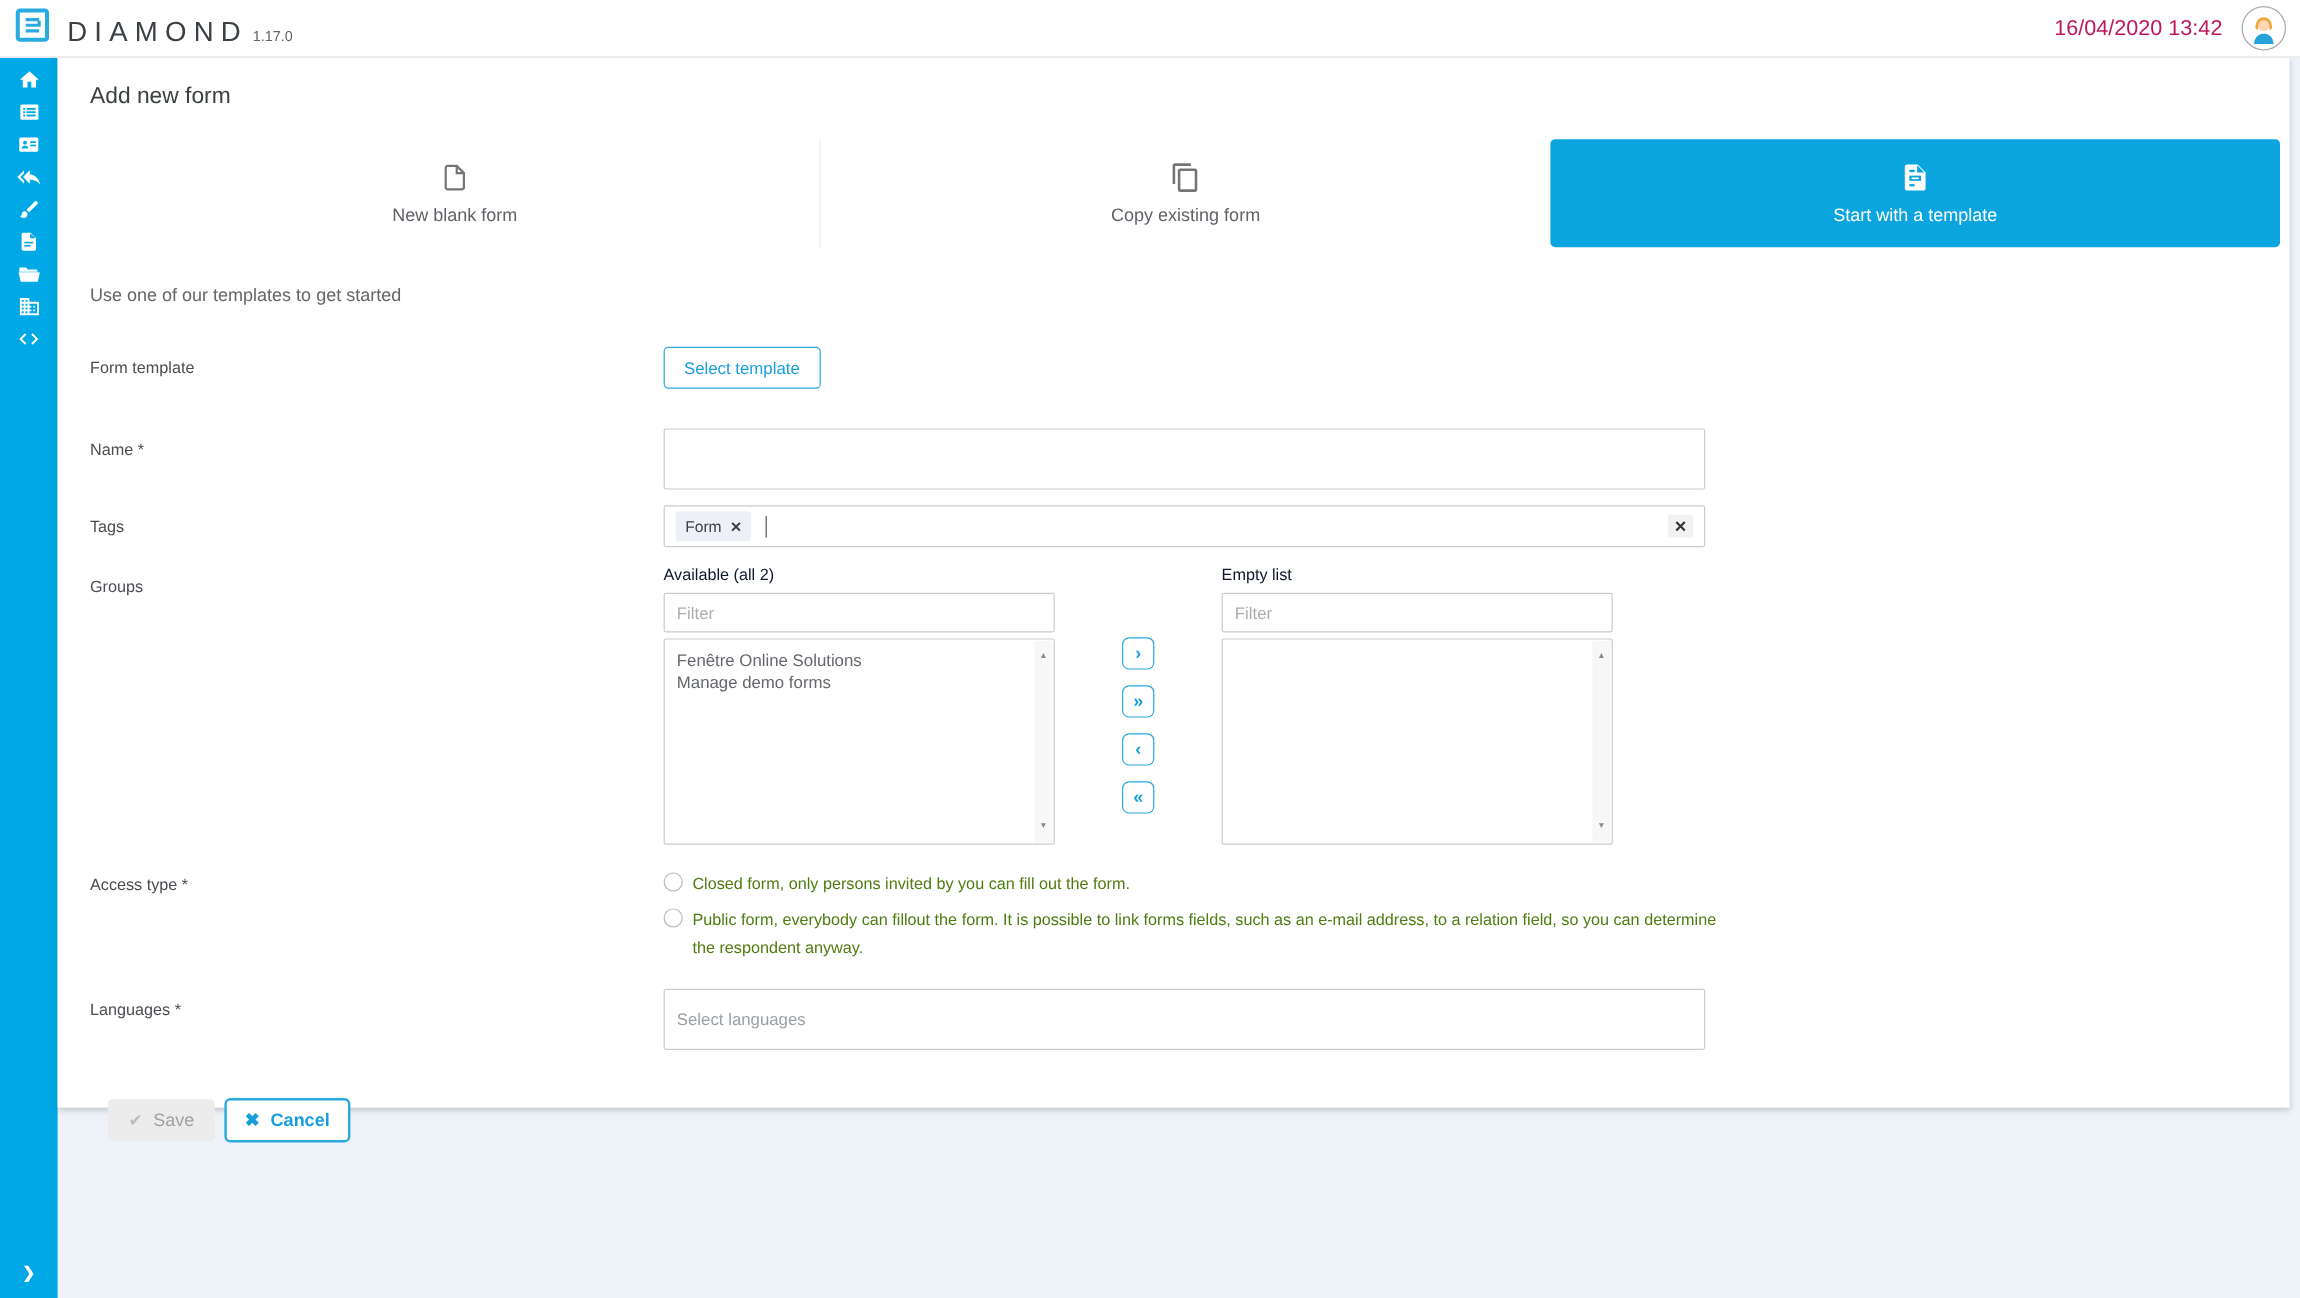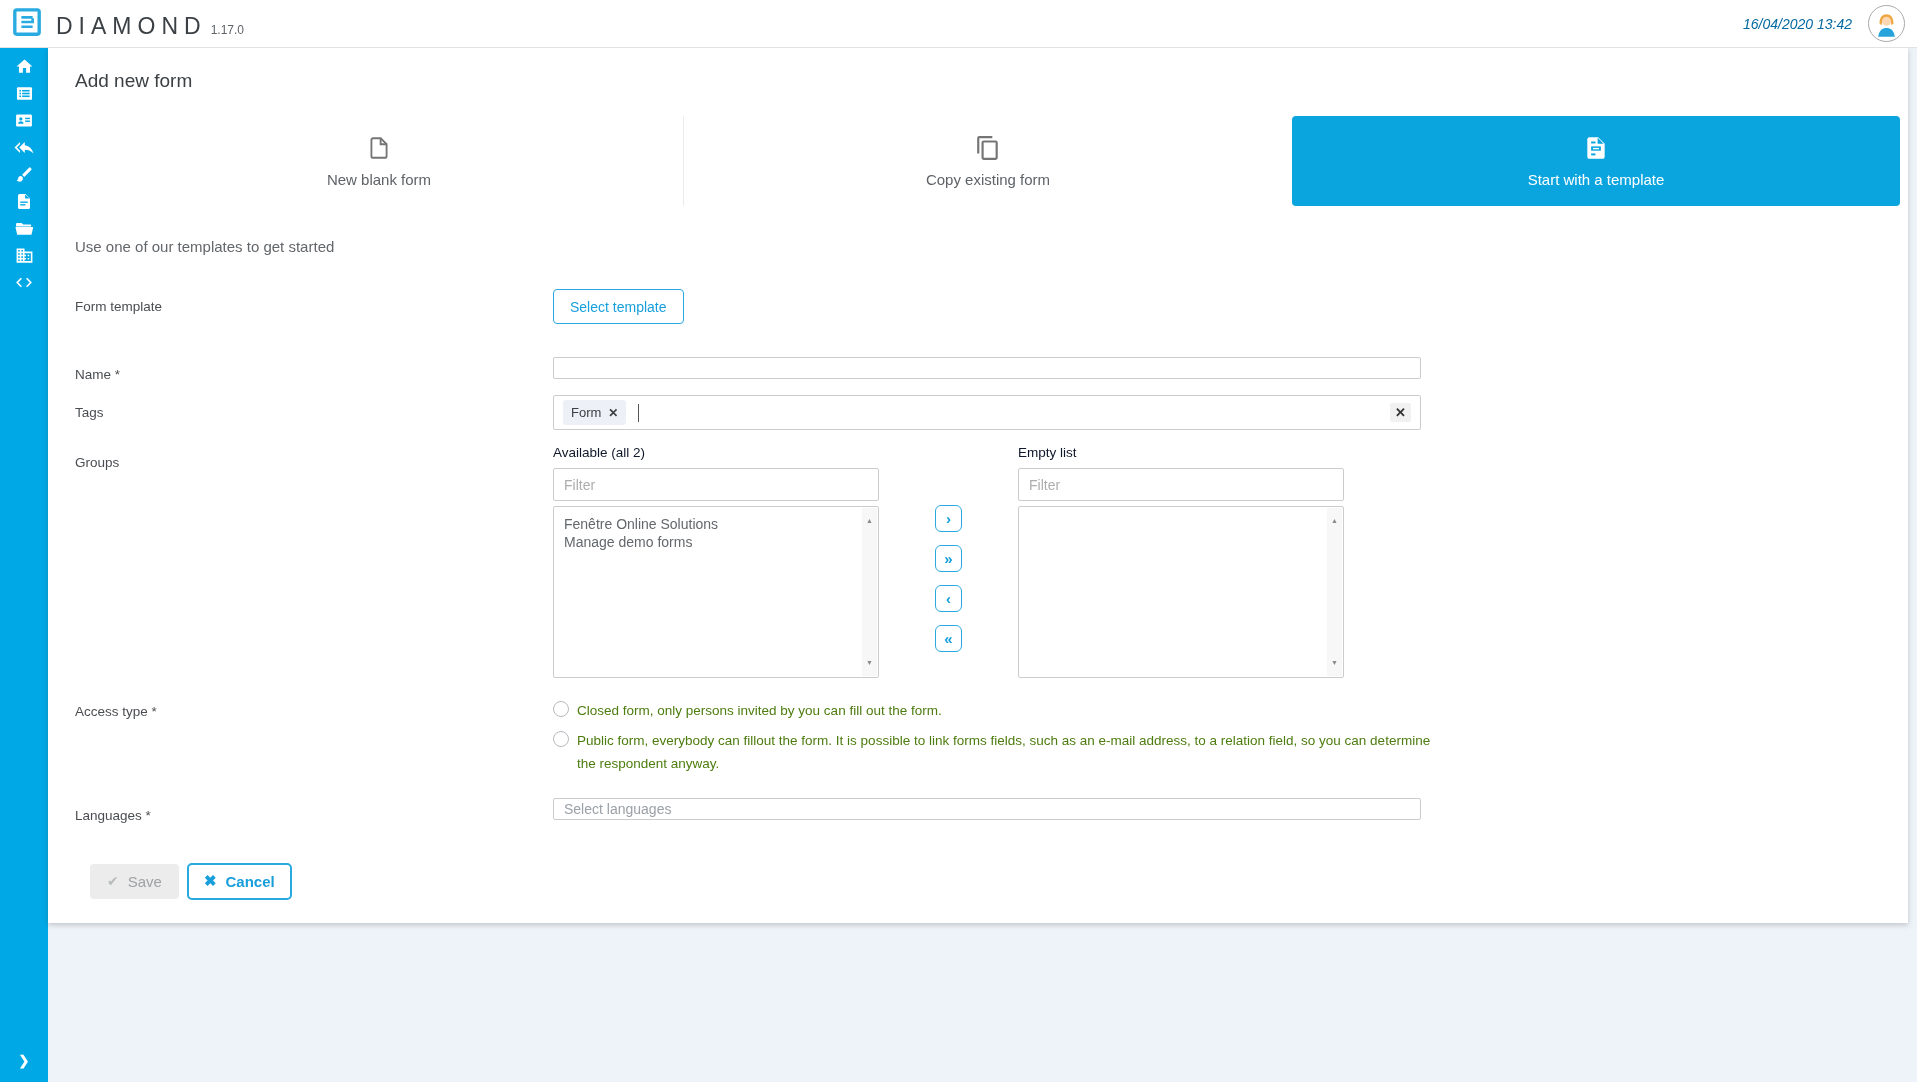--- a/index.html
+++ b/index.html
@@ -11,21 +11,21 @@
 
   
   .header {
     position:absolute; top:0; left:0; width:1917px; height:48px; background:#fff;
     border-bottom:1px solid #e2e2e2; display:flex; align-items:center; z-index:5;
   }
   .logo-wrap { display:flex; align-items:flex-end; margin-left:12px; }
   .brand { font-size:23px; letter-spacing:6px; color:#3b4045; margin-left:14px; line-height:30px;text-align:center; }
   .version { font-size:12px; color:#5f6368; margin-left:4px; line-height:22px; }
   .header-right { margin-left:auto; display:flex; align-items:center; gap:16px; margin-right:12px; }
-  .datetime { font-size:14px; color:#0369a1;font-style:italic; }
+  .datetime { font-size:18px; color:#be185d; }
   .avatar { width:37px; height:37px; border-radius:50%; border:1px solid #aaa; background:#fff; overflow:hidden; cursor:pointer; }
 
   
   .sidebar {
     position:absolute; left:0; top:48px; width:48px; height:1034px; background:#00a8e5;
     display:flex; flex-direction:column; align-items:center; padding-top:8px;
   }
   .side-item { width:28px; height:20px; margin-bottom:7px; display:grid; place-items:center; cursor:pointer; }
   .sidebar-expand {
     position:absolute; bottom:14px; left:0; width:48px; text-align:center;
@@ -48,21 +48,21 @@
   .tab + .tab { border-left:1px solid #ececec; }
   .tab.active { background:#0aa5df; color:#fff; border-radius:4px; border-left:none;text-align:center; }
 
   .intro { margin-top:32px; font-size:15px; color:#63666a; }
 
   
   .form { margin-top:34px; }
   .row { display:flex; }
   .row-label { width:478px; min-width:478px; font-size:13.5px; color:#4a4d51; padding-top:10px; }
   .text-input {
-    width:868px; height:22px; border:1px solid #ccc; border-radius:2px; padding:0 10px;
+    width:868px; height:51px; border:1px solid #ccc; border-radius:2px; padding:0 10px;
     font-size:14px; color:#ef4444; outline:none; background:#fff;
   }
   .text-input::placeholder { color:#9aa0a6; }
 
   .btn-outline-blue {
     background:#fff; border:1px solid #2aa9e0; color:#189fdb; border-radius:4px;
     height:35px; padding:0 16px; font-size:14px; cursor:pointer; font-family:inherit;
   }
 
   .row-template { margin-bottom:33px; }

